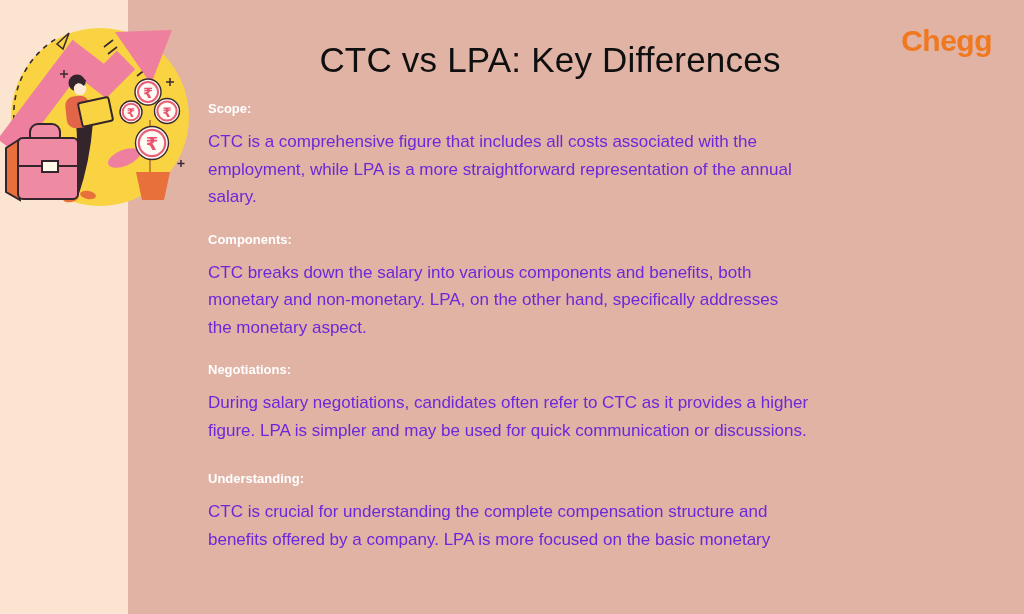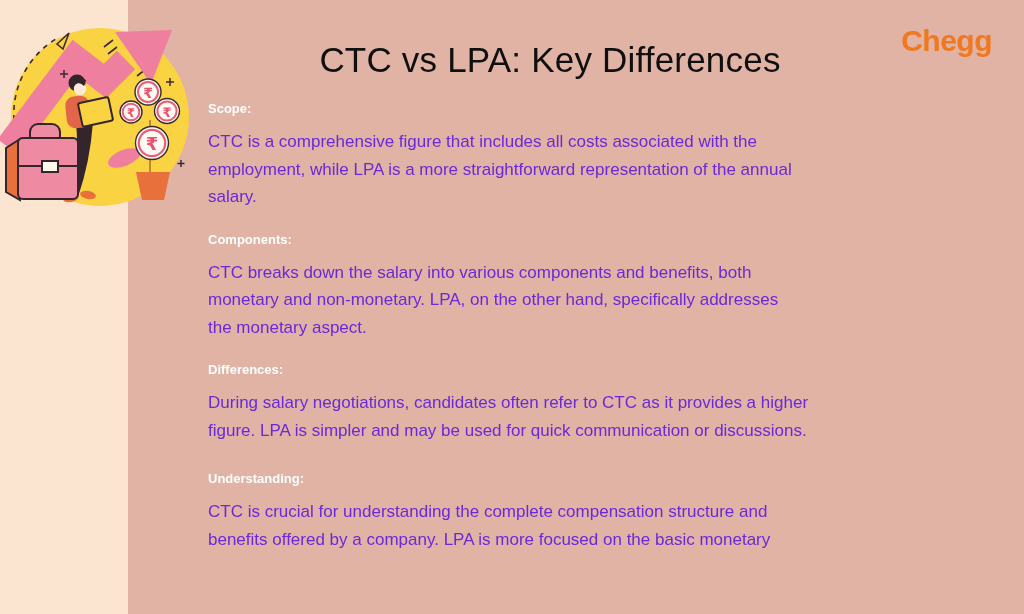--- a/index.html
+++ b/index.html
@@ -141,21 +141,21 @@
     <div class="section">
       <h2 class="section-heading">Components:</h2>
       <div class="section-body">
         <div class="body-line">CTC breaks down the salary into various components and benefits, both</div>
         <div class="body-line">monetary and non-monetary. LPA, on the other hand, specifically addresses</div>
         <div class="body-line">the monetary aspect.</div>
       </div>
     </div>
 
     <div class="section">
-      <h2 class="section-heading">Differences:</h2>
+      <h2 class="section-heading">Negotiations:</h2>
       <div class="section-body">
         <div class="body-line">During salary negotiations, candidates often refer to CTC as it provides a higher</div>
         <div class="body-line">figure. LPA is simpler and may be used for quick communication or discussions.</div>
       </div>
     </div>
 
     <div class="section">
       <h2 class="section-heading">Understanding:</h2>
       <div class="section-body">
         <div class="body-line">CTC is crucial for understanding the complete compensation structure and</div>

